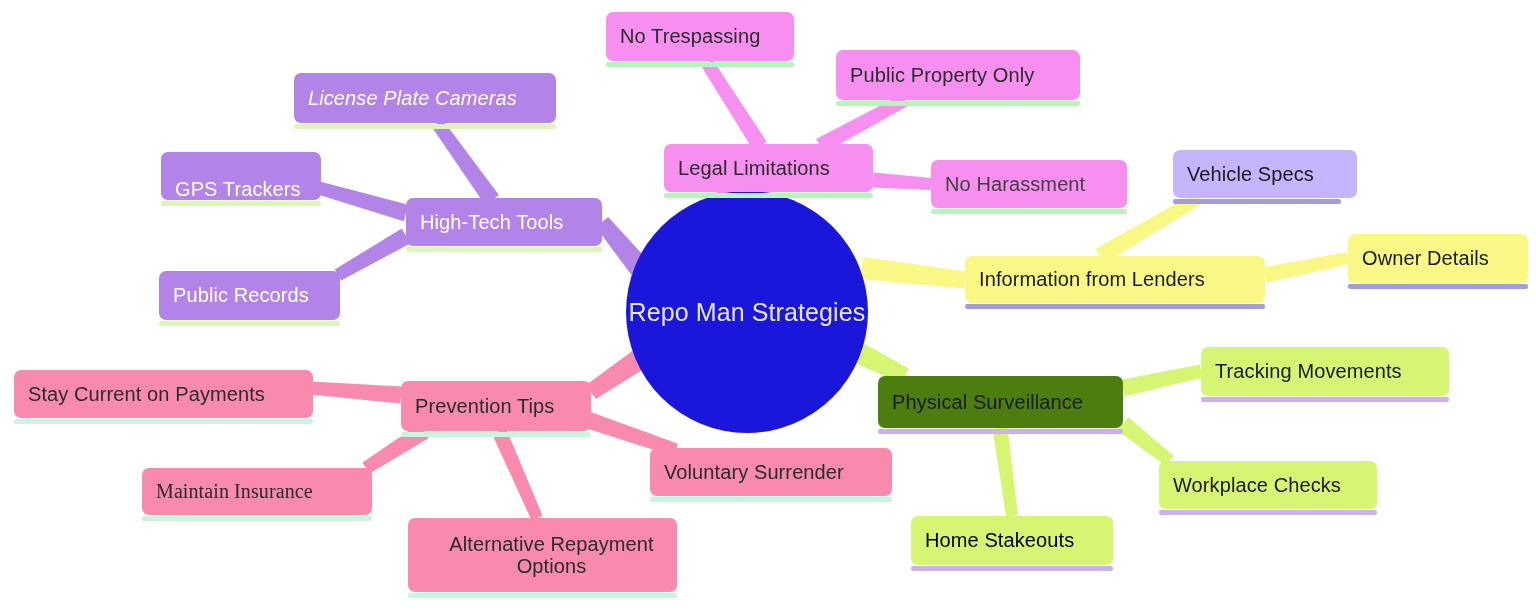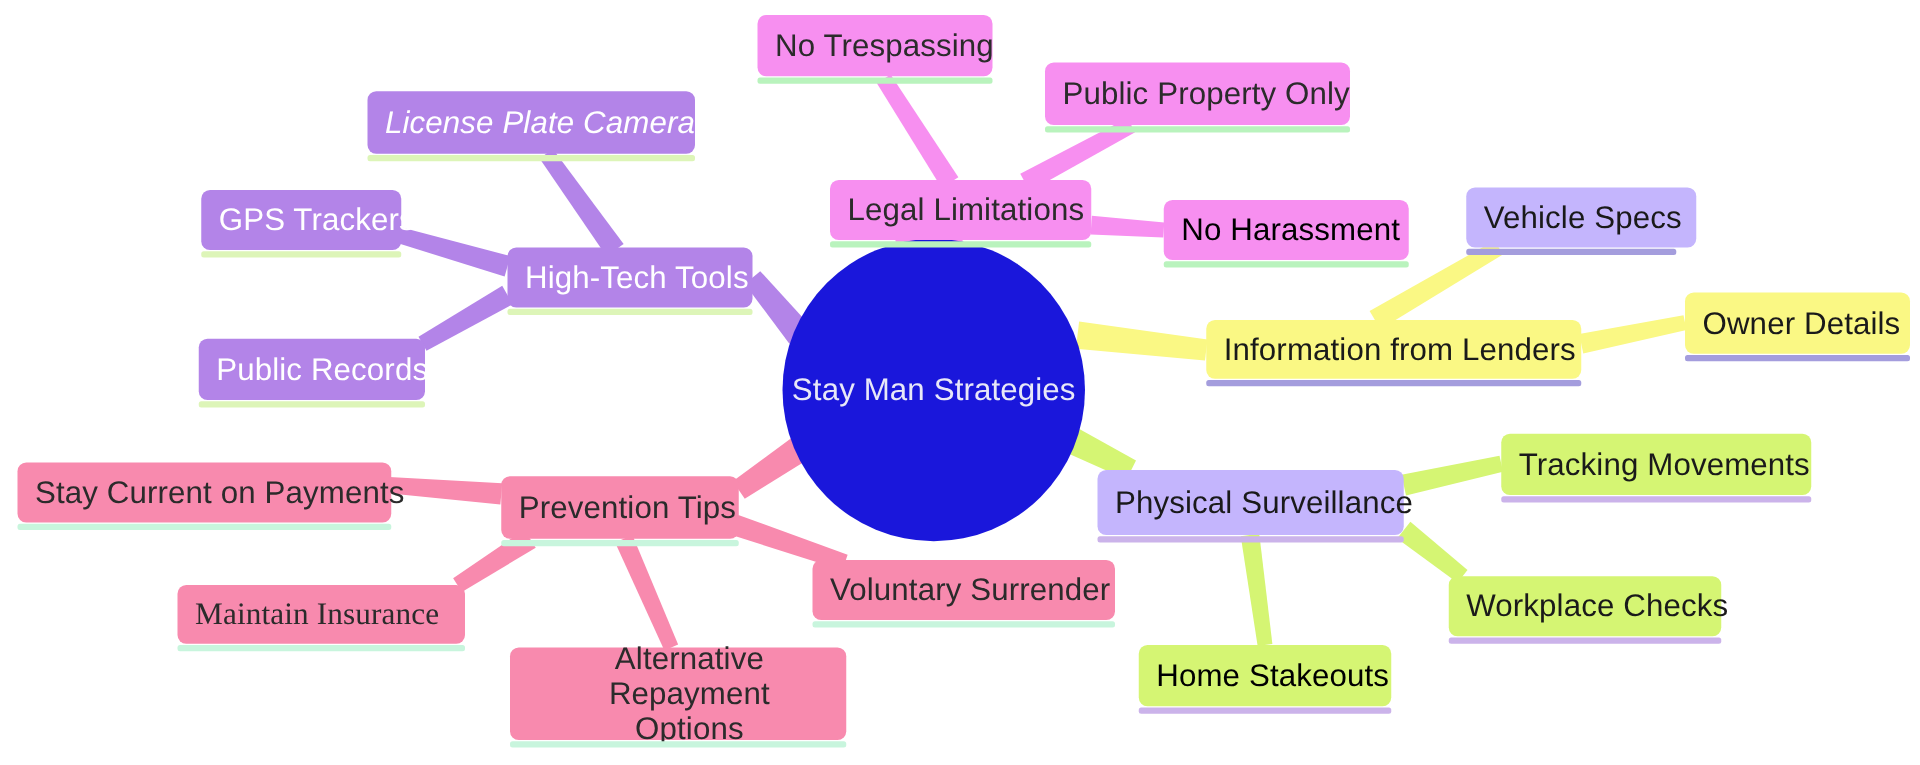--- a/index.html
+++ b/index.html
@@ -25,21 +25,21 @@
     width: 1536px;
     height: 612px;
   }
   .node {
     position: absolute;
     box-sizing: border-box;
     display: flex;
     align-items: center;
     border-radius: 7px;
     padding: 0 14px;
-    font-size: 25px;
+    font-size: 20px;
     line-height: 1.12;
     letter-spacing: 0.1px;
     white-space: pre;
   }
   .node .label {
     width: 100%;
     display: block;
   }
   .node.center-node {
     border-radius: 50%;
@@ -79,44 +79,44 @@
       <polygon points="1124.8,396.3 1202.4,377.4 1199.6,364.6 1121.2,379.7" fill="#d5f573"></polygon>
       <polygon points="1117.7,430.7 1166.0,466.1 1174.0,455.9 1128.3,417.3" fill="#d5f573"></polygon>
       <polygon points="992.6,429.0 1006.1,516.8 1017.9,515.2 1007.4,427.0" fill="#d5f573"></polygon>
       <polygon points="637.8,346.9 586.2,385.0 595.8,399.0 650.2,365.1" fill="#f88aae"></polygon>
       <polygon points="401.7,386.5 311.5,381.5 310.5,394.5 400.3,403.5" fill="#f88aae"></polygon>
       <polygon points="419.4,423.8 362.5,462.5 369.5,473.5 428.6,438.2" fill="#f88aae"></polygon>
       <polygon points="492.1,434.0 531.5,520.4 542.5,515.6 505.9,428.0" fill="#f88aae"></polygon>
       <polygon points="585.3,428.0 673.9,456.2 678.1,443.8 590.7,412.0" fill="#f88aae"></polygon>
     </svg>
   <div id="nodes">
-      <div class="node center-node" style="left: 626px; top: 191px; width: 242px; height: 242px; background: rgb(26, 23, 219); color: rgb(232, 232, 248); font-size: 25px;"><span class="label">Stay Man Strategies</span></div>
+      <div class="node center-node" style="left: 626px; top: 191px; width: 242px; height: 242px; background: rgb(26, 23, 219); color: rgb(232, 232, 248); font-size: 25px;"><span class="label">Repo Man Strategies</span></div>
       <div class="node" style="left: 406px; top: 198px; width: 196px; height: 48px; background: rgb(179, 132, 232); color: rgb(255, 255, 255);"><span class="label">High-Tech Tools</span></div>
       <div class="underline" style="left: 406px; top: 247px; width: 196px; background: rgb(221, 245, 184);"></div>
       <div class="node" style="left: 294px; top: 73px; width: 262px; height: 50px; background: rgb(179, 132, 232); color: rgb(255, 255, 255); font-style: italic;"><span class="label">License Plate Cameras</span></div>
       <div class="underline" style="left: 294px; top: 124px; width: 262px; background: rgb(221, 245, 184);"></div>
-      <div class="node" style="left: 161px; top: 152px; width: 160px; height: 48px; background: rgb(179, 132, 232); color: rgb(255, 255, 255);"><span class="label">GPS Trackers</span></div>
+      <div class="node" style="left: 161px; top: 152px; width: 160px; height: 48px; background: rgb(179, 132, 232); color: rgb(255, 255, 255); align-items: flex-end;"><span class="label">GPS Trackers</span></div>
       <div class="underline" style="left: 161px; top: 201px; width: 160px; background: rgb(221, 245, 184);"></div>
       <div class="node" style="left: 159px; top: 271px; width: 181px; height: 49px; background: rgb(179, 132, 232); color: rgb(255, 255, 255);"><span class="label">Public Records</span></div>
       <div class="underline" style="left: 159px; top: 321px; width: 181px; background: rgb(221, 245, 184);"></div>
       <div class="node" style="left: 664px; top: 144px; width: 209px; height: 48px; background: rgb(247, 143, 240); color: rgb(43, 43, 43);"><span class="label">Legal Limitations</span></div>
       <div class="underline" style="left: 664px; top: 193px; width: 209px; background: rgb(185, 243, 189);"></div>
       <div class="node" style="left: 606px; top: 12px; width: 188px; height: 49px; background: rgb(247, 143, 240); color: rgb(43, 43, 43);"><span class="label">No Trespassing</span></div>
       <div class="underline" style="left: 606px; top: 62px; width: 188px; background: rgb(185, 243, 189);"></div>
       <div class="node" style="left: 836px; top: 50px; width: 244px; height: 50px; background: rgb(247, 143, 240); color: rgb(43, 43, 43);"><span class="label">Public Property Only</span></div>
       <div class="underline" style="left: 836px; top: 101px; width: 244px; background: rgb(185, 243, 189);"></div>
-      <div class="node" style="left: 931px; top: 160px; width: 196px; height: 48px; background: rgb(247, 143, 240); color: #000000; text-align: right;"><span class="label">No Harassment</span></div>
+      <div class="node" style="left: 931px; top: 160px; width: 196px; height: 48px; background: rgb(247, 143, 240); color: #404040;"><span class="label">No Harassment</span></div>
       <div class="underline" style="left: 931px; top: 209px; width: 196px; background: rgb(185, 243, 189);"></div>
       <div class="node" style="left: 965px; top: 256px; width: 300px; height: 47px; background: rgb(250, 248, 132); color: rgb(26, 26, 26);"><span class="label">Information from Lenders</span></div>
       <div class="underline" style="left: 965px; top: 304px; width: 300px; background: rgb(164, 157, 221);"></div>
       <div class="node" style="left: 1173px; top: 150px; width: 184px; height: 48px; background: #c4b5fd; color: rgb(26, 26, 26);"><span class="label">Vehicle Specs</span></div>
       <div class="underline" style="left: 1173px; top: 199px; width: 168px; background: rgb(164, 157, 221);"></div>
       <div class="node" style="left: 1348px; top: 234px; width: 180px; height: 49px; background: rgb(250, 248, 132); color: rgb(26, 26, 26);"><span class="label">Owner Details</span></div>
       <div class="underline" style="left: 1348px; top: 284px; width: 180px; background: rgb(164, 157, 221);"></div>
-      <div class="node" style="left: 878px; top: 376px; width: 245px; height: 52px; background: #c4b5fd; color: rgb(26, 26, 26);"><span class="label">Physical Surveillance</span></div>
+      <div class="node" style="left: 878px; top: 376px; width: 245px; height: 52px; background: #4d7c0f; color: rgb(26, 26, 26);"><span class="label">Physical Surveillance</span></div>
       <div class="underline" style="left: 878px; top: 429px; width: 245px; background: rgb(203, 179, 234);"></div>
       <div class="node" style="left: 1201px; top: 347px; width: 248px; height: 49px; background: rgb(213, 245, 115); color: rgb(26, 26, 26);"><span class="label">Tracking Movements</span></div>
       <div class="underline" style="left: 1201px; top: 397px; width: 248px; background: rgb(203, 179, 234);"></div>
       <div class="node" style="left: 1159px; top: 461px; width: 218px; height: 48px; background: rgb(213, 245, 115); color: rgb(26, 26, 26);"><span class="label">Workplace Checks</span></div>
       <div class="underline" style="left: 1159px; top: 510px; width: 218px; background: rgb(203, 179, 234);"></div>
       <div class="node" style="left: 911px; top: 516px; width: 202px; height: 49px; background: rgb(213, 245, 115); color: #000000;"><span class="label">Home Stakeouts</span></div>
       <div class="underline" style="left: 911px; top: 566px; width: 202px; background: rgb(203, 179, 234);"></div>
       <div class="node" style="left: 401px; top: 381px; width: 190px; height: 50px; background: rgb(248, 138, 174); color: rgb(43, 43, 43);"><span class="label">Prevention Tips</span></div>
       <div class="underline" style="left: 401px; top: 432px; width: 190px; background: rgb(200, 245, 221);"></div>
       <div class="node" style="left: 14px; top: 370px; width: 299px; height: 48px; background: rgb(248, 138, 174); color: rgb(43, 43, 43);"><span class="label">Stay Current on Payments</span></div>

